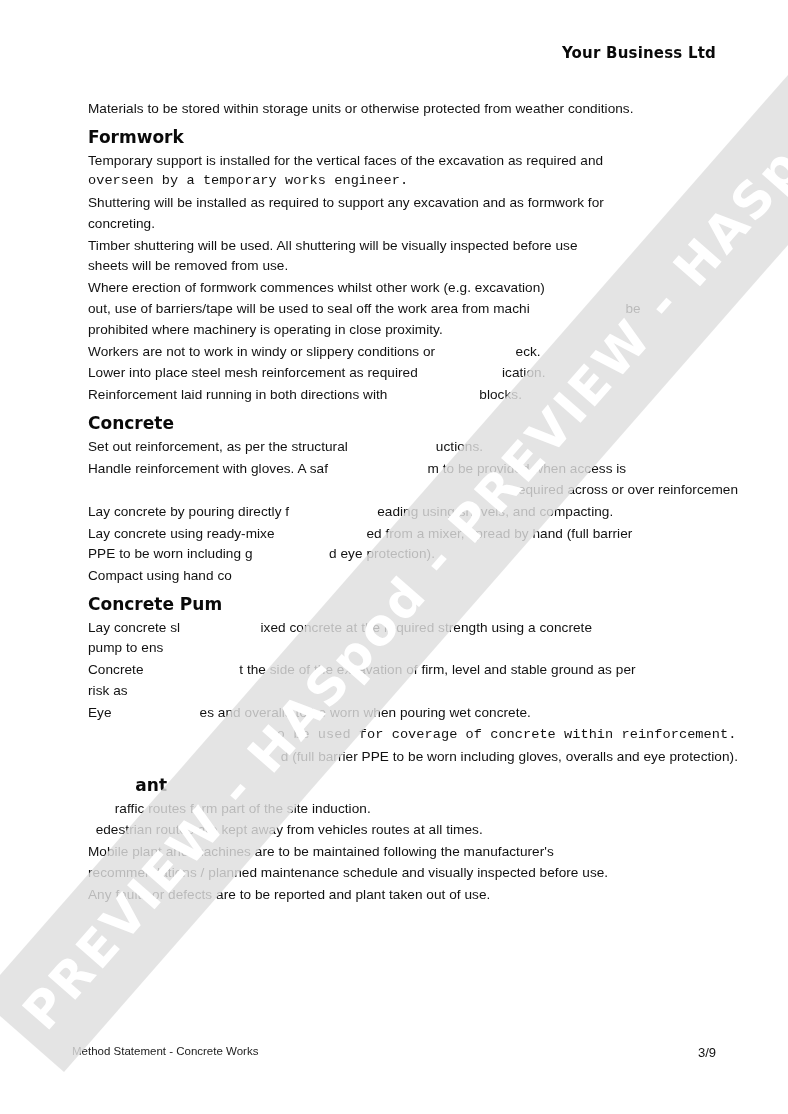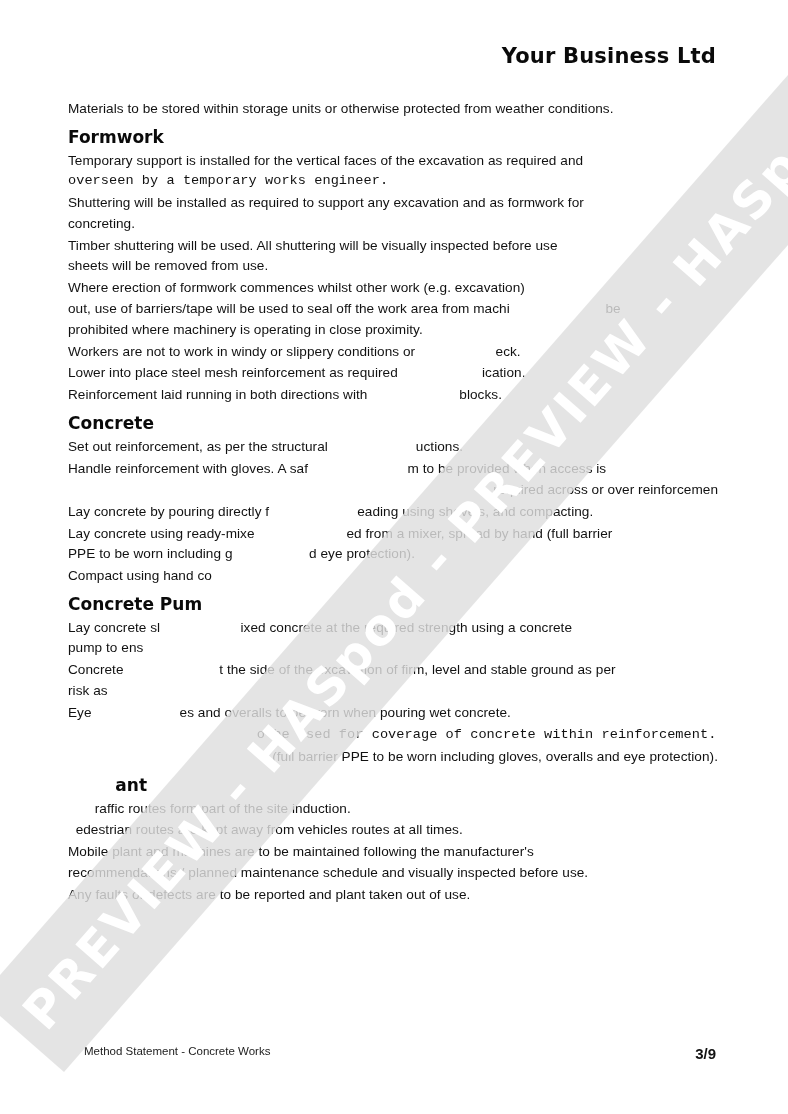--- a/index.html
+++ b/index.html
@@ -2,34 +2,34 @@
 <html><head>
 <meta charset="utf-8">
 <style>
   html, body { margin: 0; padding: 0; }
   body {
     width: 788px; height: 1114px; background: #ffffff; position: relative; overflow: hidden;
     font-family: "Liberation Sans", "DejaVu Sans", sans-serif; color: #111111;
   }
   .page { position: absolute; left: 0; top: 0; width: 788px; height: 1114px; }
   .company {
-    position: absolute; right: 72px; top: 44px; font-size: 21px; font-weight: bold;
+    position: absolute; right: 72px; top: 44px; font-size: 15px; font-weight: bold;
     font-family: "DejaVu Sans", sans-serif; letter-spacing: 0.2px; color: #0a0a0a;
   }
-  .content { position: absolute; left: 68px; top: 99px; width: 650px; }
+  .content { position: absolute; left: 88px; top: 99px; width: 650px; }
   .line { font-size: 13.6px; line-height: 20.6px; margin: 0; white-space: nowrap; letter-spacing: 0.05px; }
   .para { margin-bottom: 1.4px; }
   .heading {
     font-size: 17px; font-weight: bold; font-family: "DejaVu Sans", sans-serif;
     margin: 0; line-height: 22px; color: #0a0a0a;
   }
   .sec { margin-top: 6px; }
   .sec .heading { margin-bottom: 3px; }
-  .footer-left { position: absolute; left: 84px; top: 1045px; font-size: 11.5px; color: #222; }
-  .footer-right { position: absolute; right: 72px; top: 1045px; font-size: 15px; font-weight: bold; color: #111; }
+  .footer-left { position: absolute; left: 72px; top: 1045px; font-size: 11.5px; color: #222; }
+  .footer-right { position: absolute; right: 72px; top: 1045px; font-size: 13px; font-weight: normal; color: #111; }
   .watermark {
     position: absolute; left: -200px; top: 490px; width: 1300px; height: 112px;
     background: rgba(222,222,222,0.82);
     transform: rotate(-48.8deg); transform-origin: 50% 50%;
     display: flex; align-items: center; justify-content: center; pointer-events: none;
   }
   .watermark span {
     color: #ffffff; font-family: "DejaVu Sans", sans-serif; font-weight: bold;
     font-size: 50px; letter-spacing: 3px; white-space: nowrap;
   }

